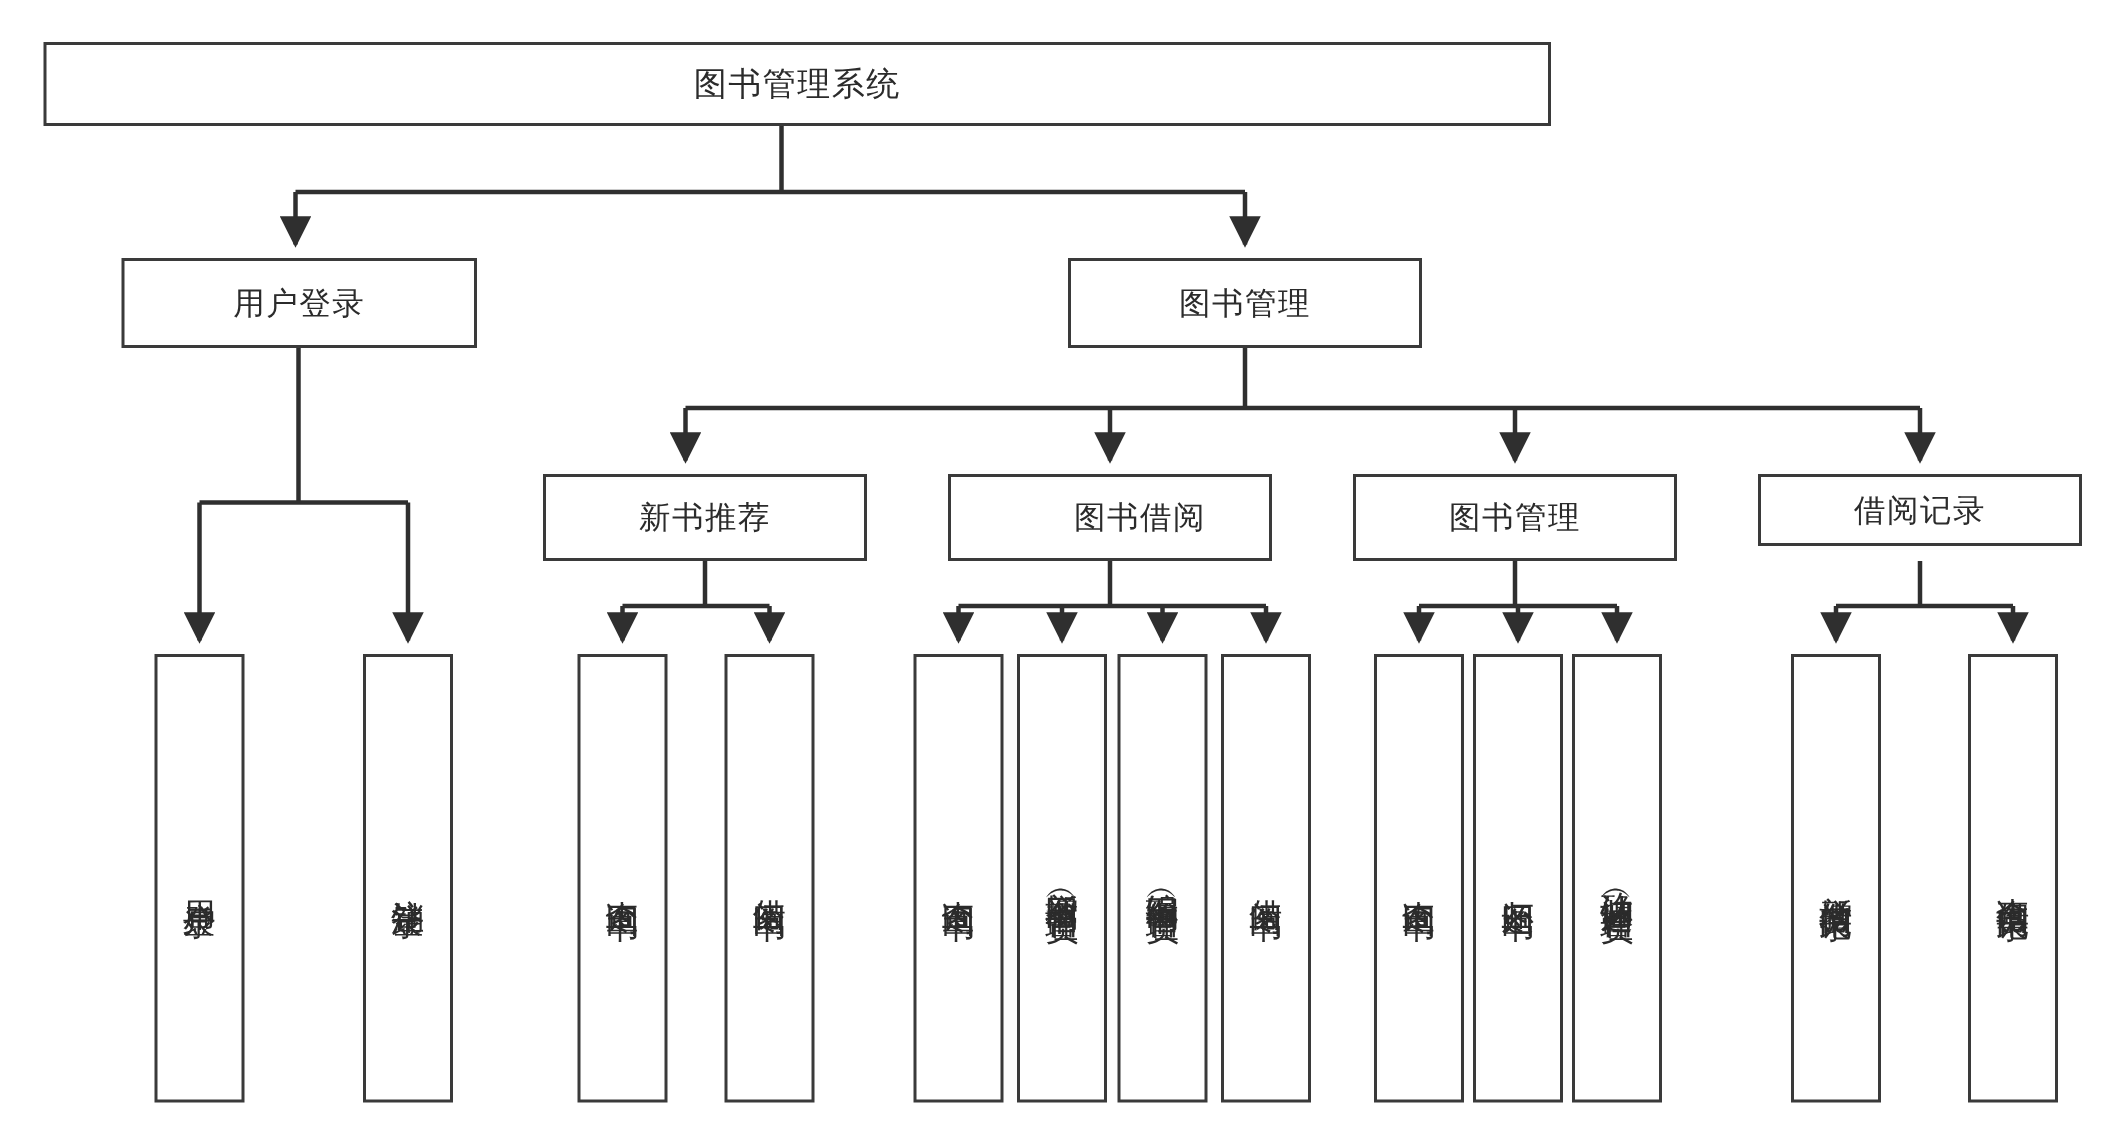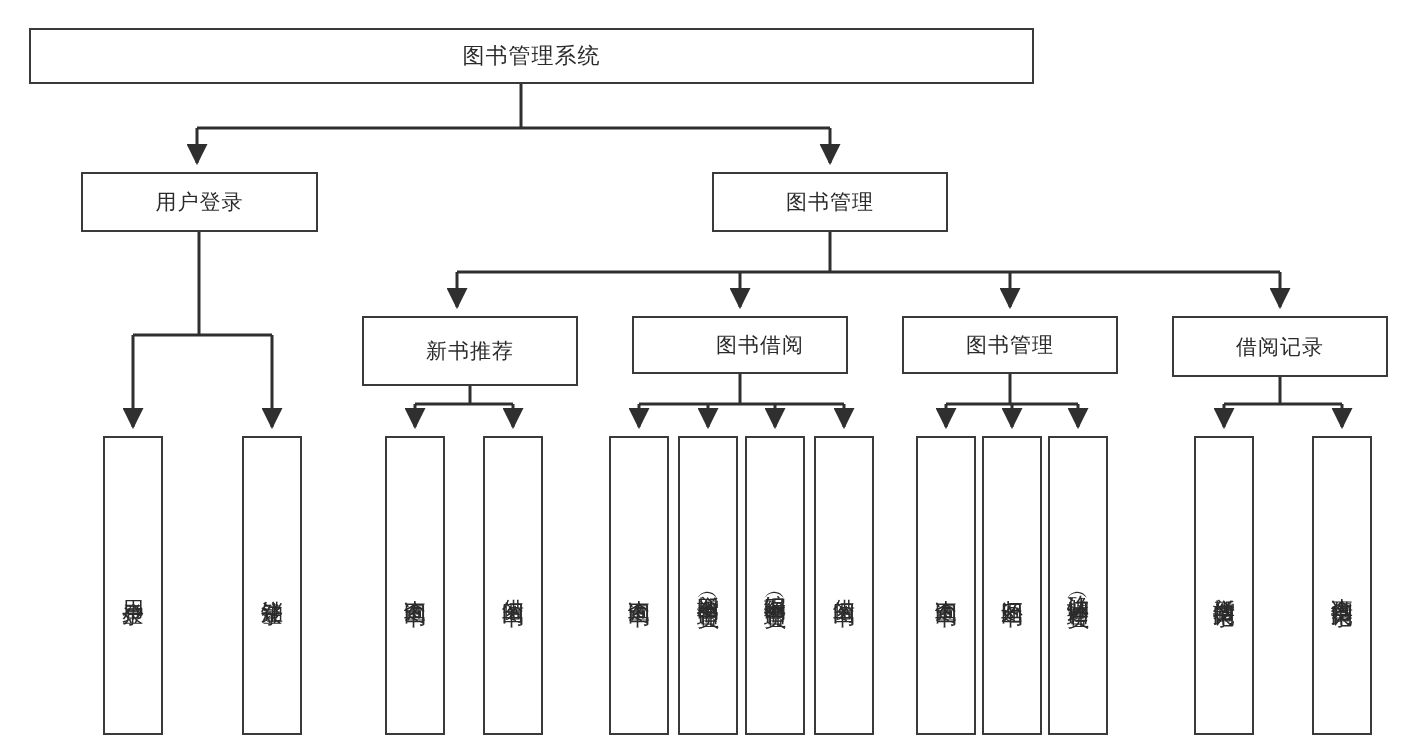--- a/index.html
+++ b/index.html
@@ -126,30 +126,30 @@
     <span class="label">图书管理系统</span>
   </div>
 
   <div class="node horiz" style="left:81px; top:172px; width:237px; height:60px;">
     <span class="label">用户登录</span>
   </div>
   <div class="node horiz" style="left:712px; top:172px; width:236px; height:60px;">
     <span class="label">图书管理</span>
   </div>
 
-  <div class="node horiz" style="left:362px; top:316px; width:216px; height:70px;">
+  <div class="node horiz" style="left:362px; top:316px; width:216px; height:58px;">
     <span class="label">新书推荐</span>
   </div>
   <div class="node horiz" style="left:632px; top:316px; width:216px; height:58px;padding-left:40px;">
     <span class="label">图书借阅</span>
   </div>
   <div class="node horiz" style="left:902px; top:316px; width:216px; height:58px;">
     <span class="label">图书管理</span>
   </div>
-  <div class="node horiz" style="left:1172px; top:316px; width:216px; height:61px;text-align:right;">
+  <div class="node horiz" style="left:1172px; top:316px; width:216px; height:48px;text-align:right;">
     <span class="label">借阅记录</span>
   </div>
 
   <div class="node vert" style="left:103px; top:436px; width:60px; height:299px;">
     <span class="label">用户登录</span>
   </div>
   <div class="node vert" style="left:242px; top:436px; width:60px; height:299px;">
     <span class="label">注销登录</span>
   </div>
 

